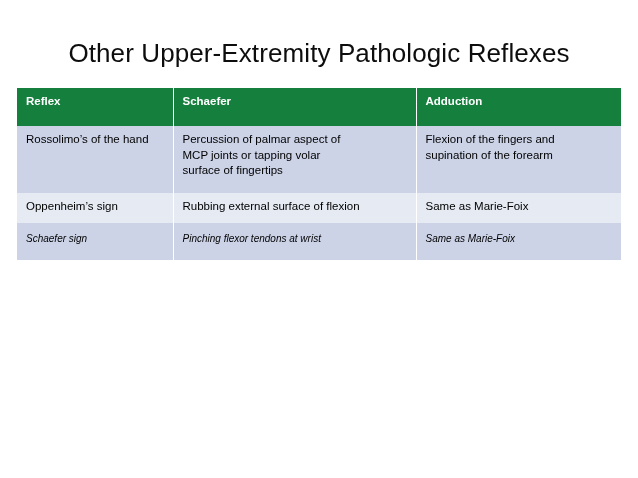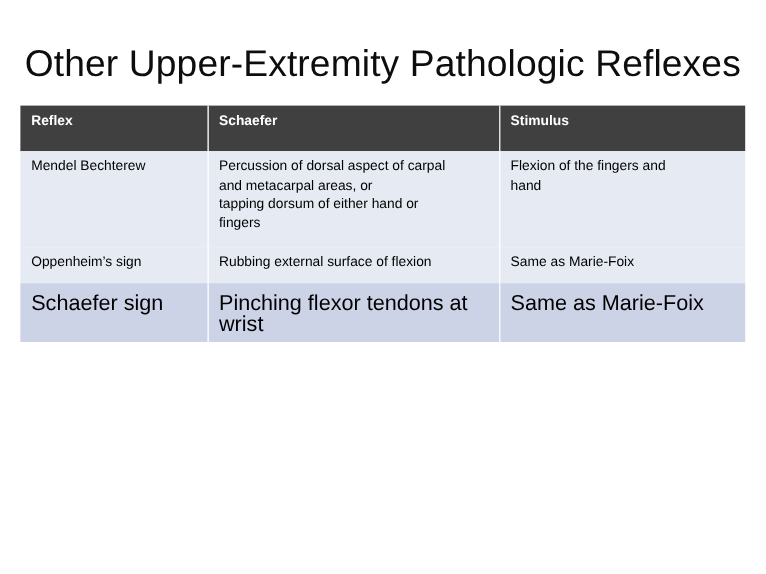--- a/index.html
+++ b/index.html
@@ -23,21 +23,21 @@
     background: #ffffff;
     box-sizing: border-box;
   }
 
   .slide-title {
     position: absolute;
     left: 0;
     top: 38px;
     width: 638px;
     text-align: center;
-    font-size: 31px;
+    font-size: 26px;
     font-weight: 400;
     line-height: 30px;
     color: #0d0d0d;
     letter-spacing: 0.1px;
     white-space: nowrap;
   }
 
   .reflex-table {
     position: absolute;
     left: 17px;
@@ -59,21 +59,21 @@
     font-size: 11.5px;
     line-height: 15.5px;
     border: 0;
     border-right: 1px solid #ffffff;
     box-sizing: border-box;
   }
   .reflex-table th:last-child,
   .reflex-table td:last-child { border-right: 0; }
 
   thead th {
-    background: #404040;
+    background: #15803d;
     color: #ffffff;
     font-weight: bold;
     font-size: 13px;
     line-height: 17px;
     height: 38px;
     padding-top: 5px;
     padding-bottom: 5px;
     vertical-align: middle;
     border-right: 1px solid #ffffff;
   }
@@ -85,22 +85,23 @@
 
   tbody tr.row-h1 td { height: 67px; }
   tbody tr.row-h2 td { height: 80px; }
   tbody tr.row-h3 td { height: 52px; }
   tbody tr.row-h4 td { height: 57px; }
   tbody tr.row-h5 td { height: 29px; }
   tbody tr.row-h6 td { height: 30px; }
   tbody tr.row-h7 td { height: 37px; padding-top: 7px; }
 
   tbody tr.row-emphasis td {
-    font-size: 18px;
+    font-size: 10px;
     line-height: 18px;
+    font-style: italic;
   }
 
   .cell-text { display: block; white-space: pre-line; }
 </style>
 </head>
 <body>
 
 <div class="slide">
 
   <div class="slide-title">Other Upper-Extremity Pathologic Reflexes</div>
@@ -109,42 +110,41 @@
     <colgroup>
       <col class="c-reflex">
       <col class="c-stimulus">
       <col class="c-response">
     </colgroup>
 
     <thead>
       <tr>
         <th>Reflex</th>
         <th>Schaefer</th>
-        <th>Stimulus</th>
+        <th>Adduction</th>
       </tr>
     </thead>
 
     <tbody>
 
-
-      <tr class="band-light row-h2">
+      <tr class="band-dark row-h1">
         <td>
-            <span class="cell-text">Mendel Bechterew</span>
+            <span class="cell-text">Rossolimo’s of the hand</span>
           </td>
         <td>
-            <span class="cell-text">Percussion of dorsal aspect of carpal
-and metacarpal areas, or
-tapping dorsum of either hand or
-fingers</span>
+            <span class="cell-text">Percussion of palmar aspect of
+MCP joints or tapping volar
+surface of fingertips</span>
           </td>
         <td>
             <span class="cell-text">Flexion of the fingers and
-hand</span>
+supination of the forearm</span>
           </td>
       </tr>
+
 
 
 
 
       <tr class="band-light row-h6">
         <td>
             <span class="cell-text">Oppenheim’s sign</span>
           </td>
         <td>
             <span class="cell-text">Rubbing external surface of flexion</span>

